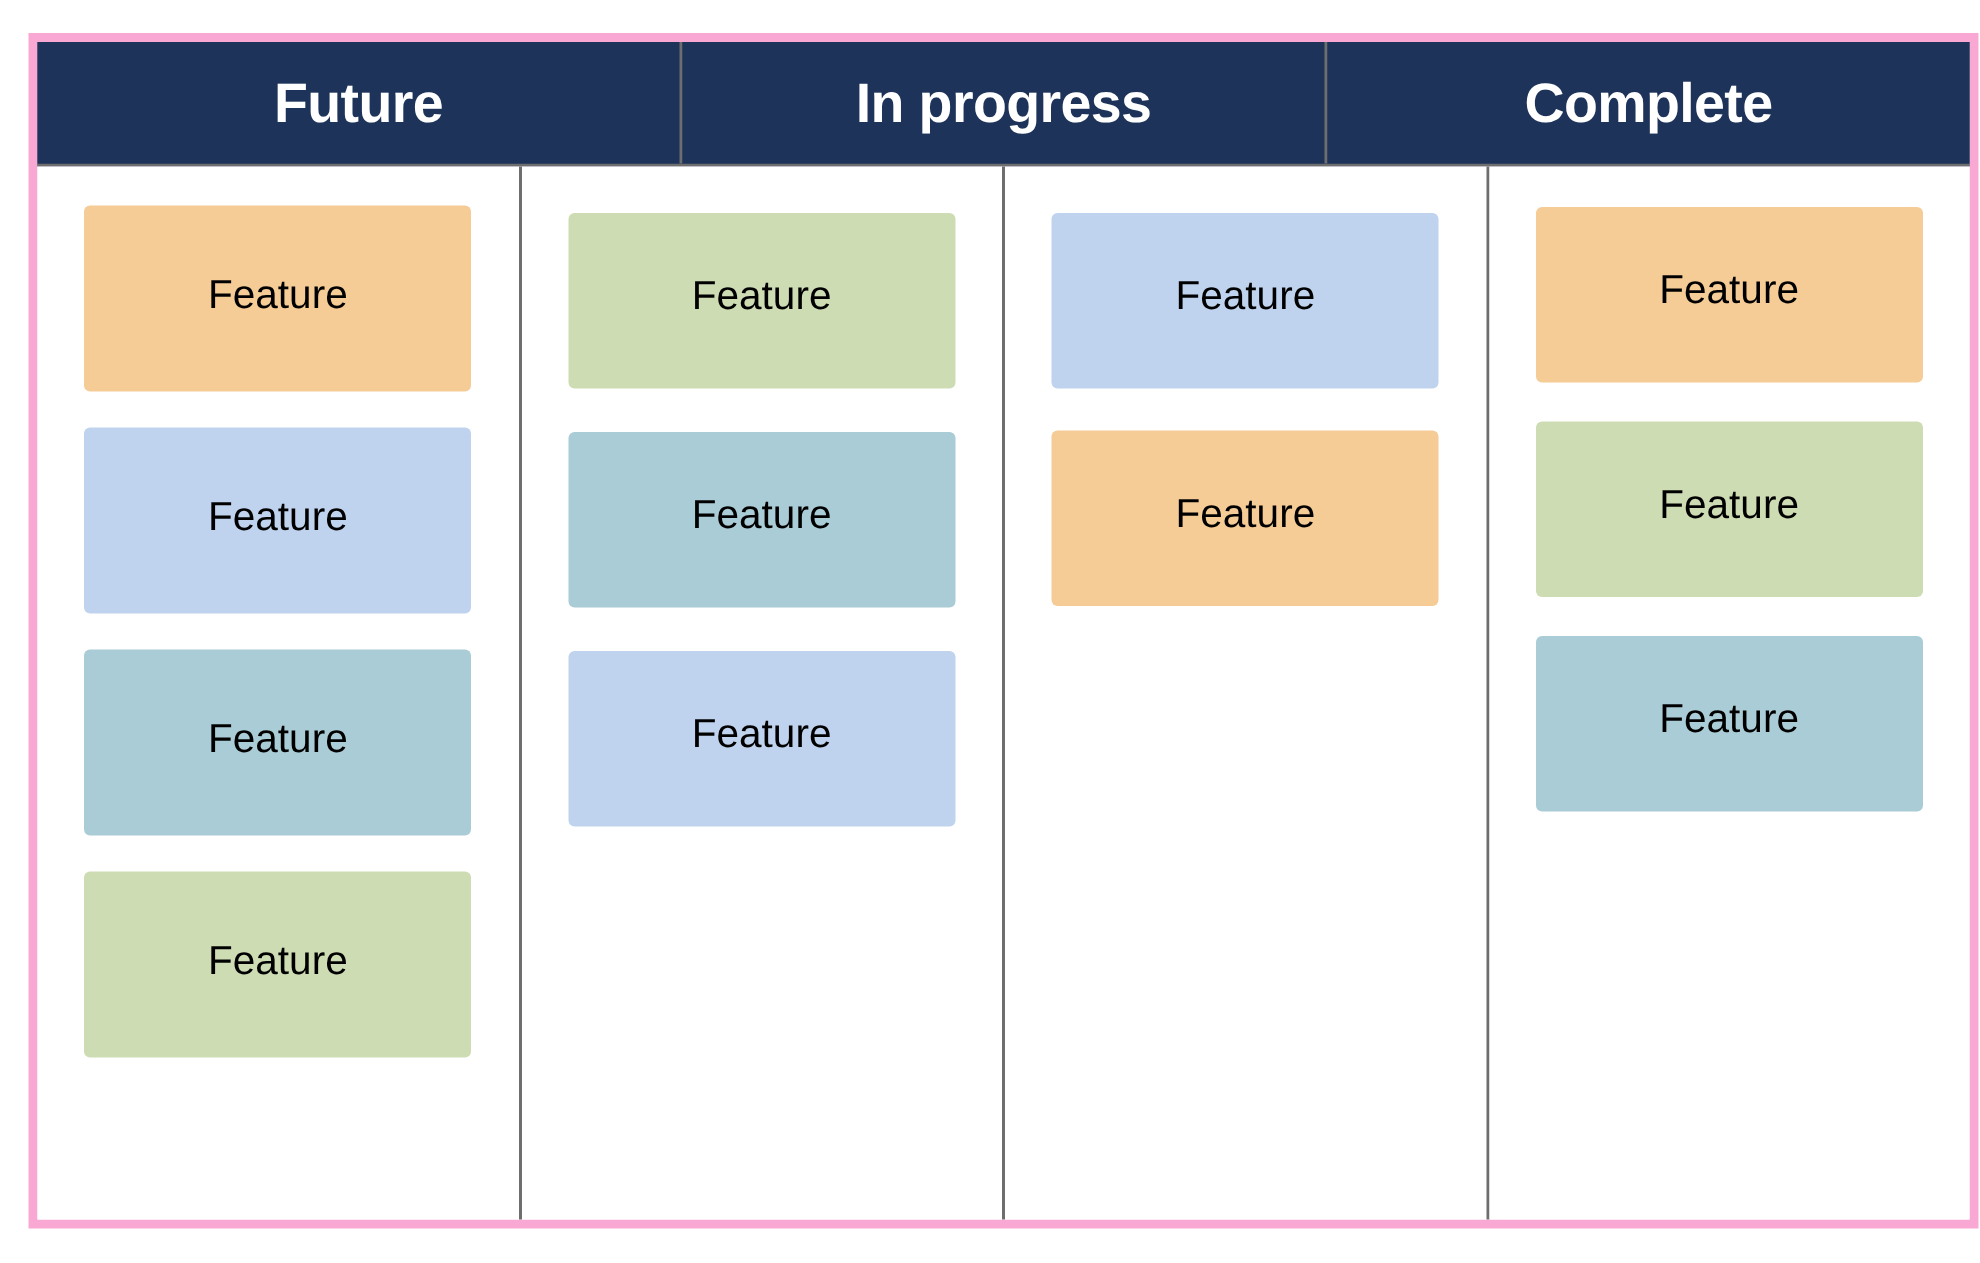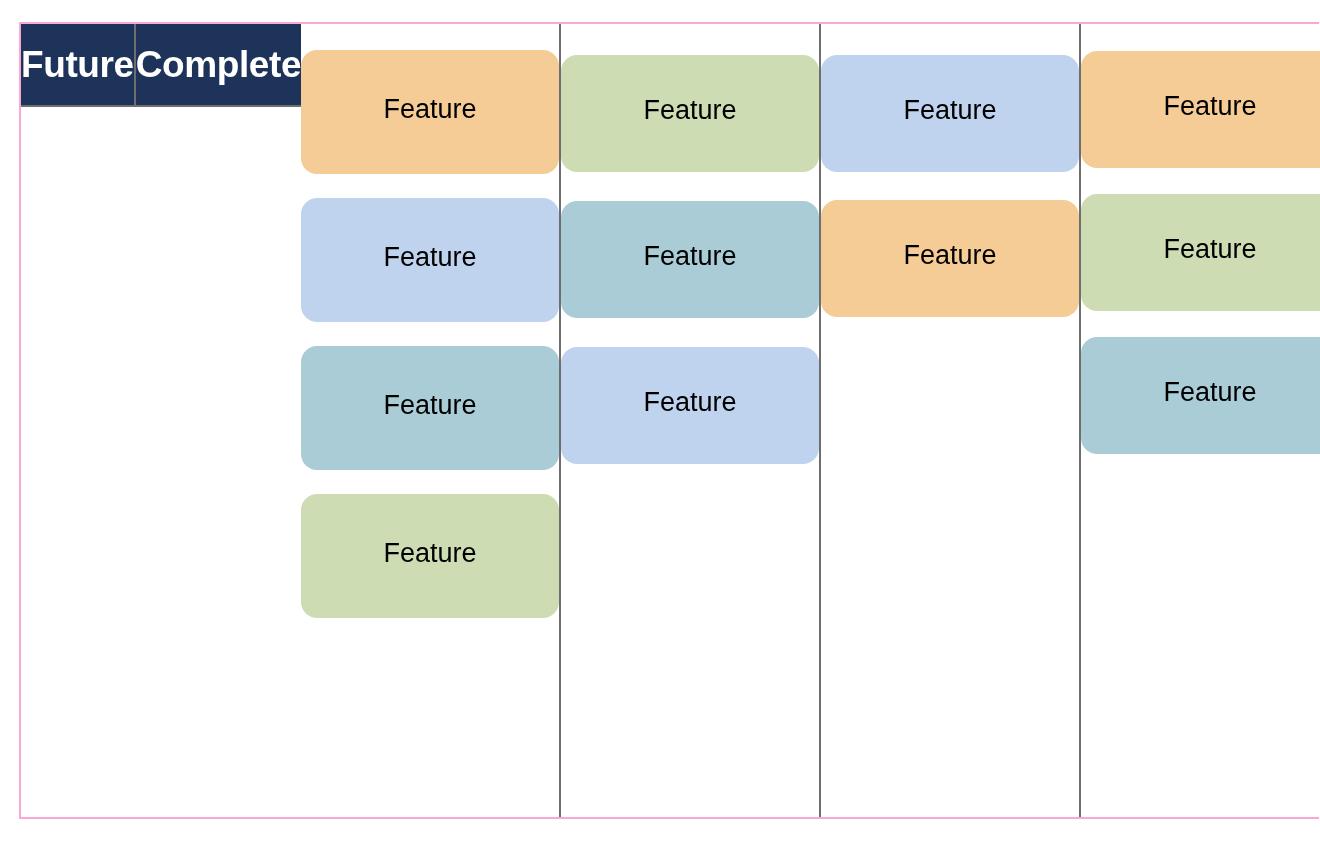--- a/index.html
+++ b/index.html
@@ -14,24 +14,24 @@
     overflow: hidden;
   }
 
   #board {
     position: absolute;
     left: 19px;
     top: 22px;
     width: 1300px;
     height: 797px;
     box-sizing: border-box;
-    border: 2px solid #f9a8d4;
+    border: 6px solid #f9a8d4;
     background: #ffffff;
     display: flex;
-    flex-direction: row;
+    flex-direction: column;
   }
 
   
   .header-row {
     display: flex;
     height: 83px;
     flex: 0 0 83px;
     background: #1e3359;
     border-bottom: 2px solid #6e6e6e;
     box-sizing: border-box;
@@ -71,21 +71,21 @@
 
   
   .column.col-0 { padding-top: 26px; }
   .column.col-1 { padding-top: 31px; }
   .column.col-2 { padding-top: 31px; }
   .column.col-3 { padding-top: 27px; }
 
   .card {
     width: 258px;
     box-sizing: border-box;
-    border-radius: 16px;
+    border-radius: 4px;
     display: flex;
     align-items: center;
     justify-content: center;
     color: #000000;
     font-size: 27px;
     font-weight: normal;
     line-height: 1;
     flex: 0 0 auto;
   }
 
@@ -98,20 +98,23 @@
   .card .card-label { transform: translateY(-3px); display: block; }
 </style>
 </head>
 <body>
 
 <div id="board">
 
   <div class="header-row">
     <div class="header-cell">
       <span>Future</span>
+    </div>
+    <div class="header-cell">
+      <span>In progress</span>
     </div>
     <div class="header-cell">
       <span>Complete</span>
     </div>
   </div>
 
   <div class="body-row">
 
     <div class="column col-0">
       <div class="card" style="background-color: rgb(245, 203, 150);">

